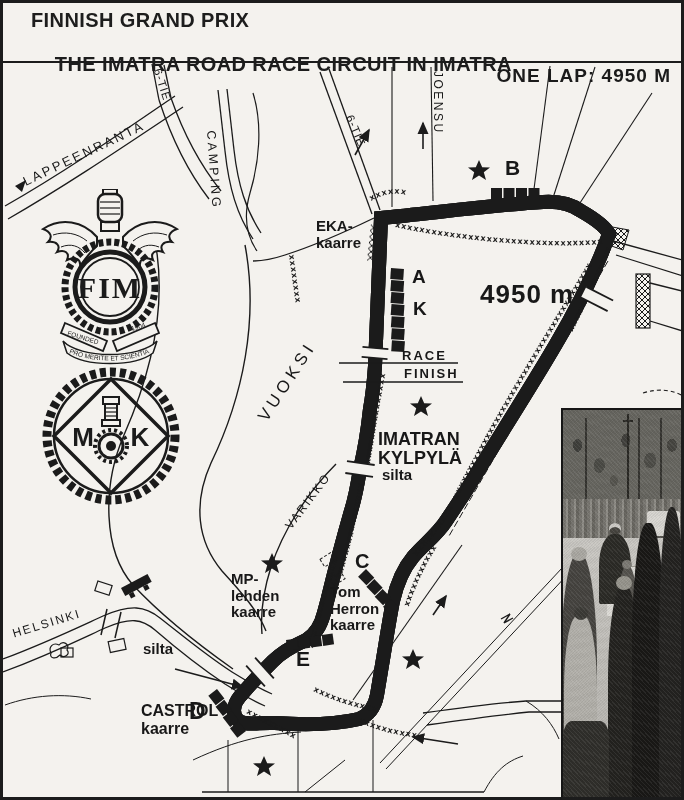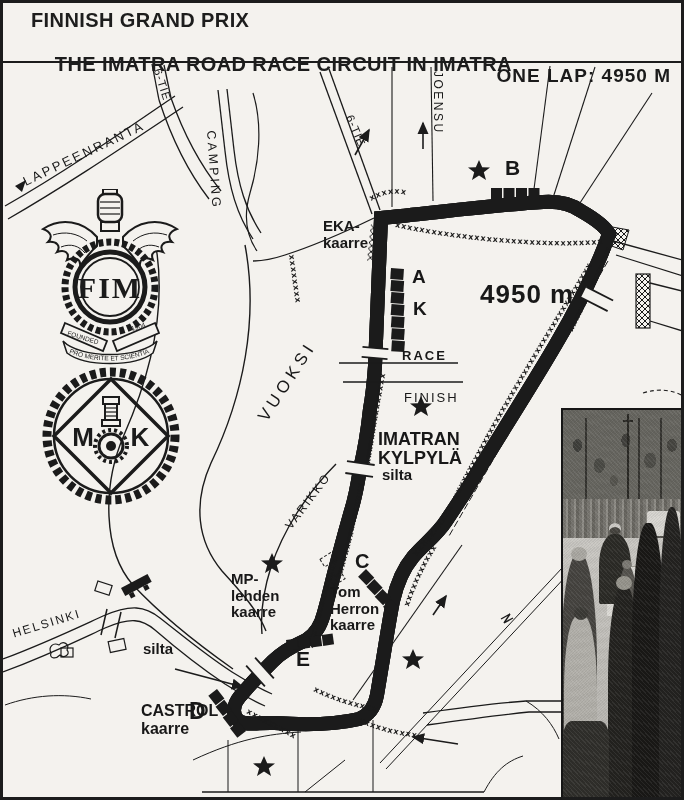--- a/index.html
+++ b/index.html
@@ -21,27 +21,27 @@
   
   .ml{position:absolute;z-index:2;color:#181818;transform-origin:0 0;
       white-space:pre-line;line-height:1.1;}
   .b15{font-weight:700;font-size:15px;}
   .thin{font-weight:400;}
   .l-lappeenranta{left:18px;top:173px;font-size:13px;letter-spacing:2.5px;transform:rotate(-25.5deg);}
   .l-tie-up{left:160px;top:64px;font-size:11.5px;letter-spacing:1px;transform:rotate(72deg);}
   .l-camping{left:214px;top:127px;font-size:12.5px;letter-spacing:3px;transform:rotate(86deg);}
   .l-tie-lo{left:352px;top:110px;font-size:11.5px;letter-spacing:1px;transform:rotate(67deg);}
   .l-joensu{left:441px;top:68px;font-size:12px;letter-spacing:2.5px;transform:rotate(90deg);}
-  .l-eka{left:313px;top:215px;margin-left:7px;}
+  .l-eka{left:313px;top:215px;}
   .l-b{left:502px;top:153px;font-size:21px;font-weight:700;}
   .l-a{left:409px;top:264px;font-size:19px;font-weight:700;}
   .l-k{left:410px;top:296px;font-size:19px;font-weight:700;}
   .l-4950{left:477px;top:277px;font-size:26px;font-weight:700;letter-spacing:1px;}
   .l-start{left:399px;top:346px;font-size:13px;font-weight:700;letter-spacing:2px;}
-  .l-finish{left:401px;top:364px;font-size:13px;font-weight:400;letter-spacing:2px;margin-top:24px;}
+  .l-finish{left:401px;top:364px;font-size:13px;font-weight:700;letter-spacing:2px;}
   .l-vuoksi{left:252px;top:412px;font-size:17px;letter-spacing:4.5px;transform:rotate(-57deg);}
   .l-imatran{left:375px;top:427px;font-size:18px;font-weight:700;line-height:1.05;}
   .l-silta1{left:379px;top:464px;font-size:15px;font-weight:700;}
   .l-varikko{left:280px;top:521px;font-size:12px;letter-spacing:2px;transform:rotate(-53deg);}
   .l-mp{left:228px;top:568px;}
   .l-c{left:352px;top:547px;font-size:20px;font-weight:700;}
   .l-tom{left:327px;top:581px;}
   .l-silja{left:139px;top:606px;}
   .l-silta2{left:140px;top:638px;font-size:15px;font-weight:700;}
   .l-e{left:293px;top:644px;font-size:21px;font-weight:700;}

